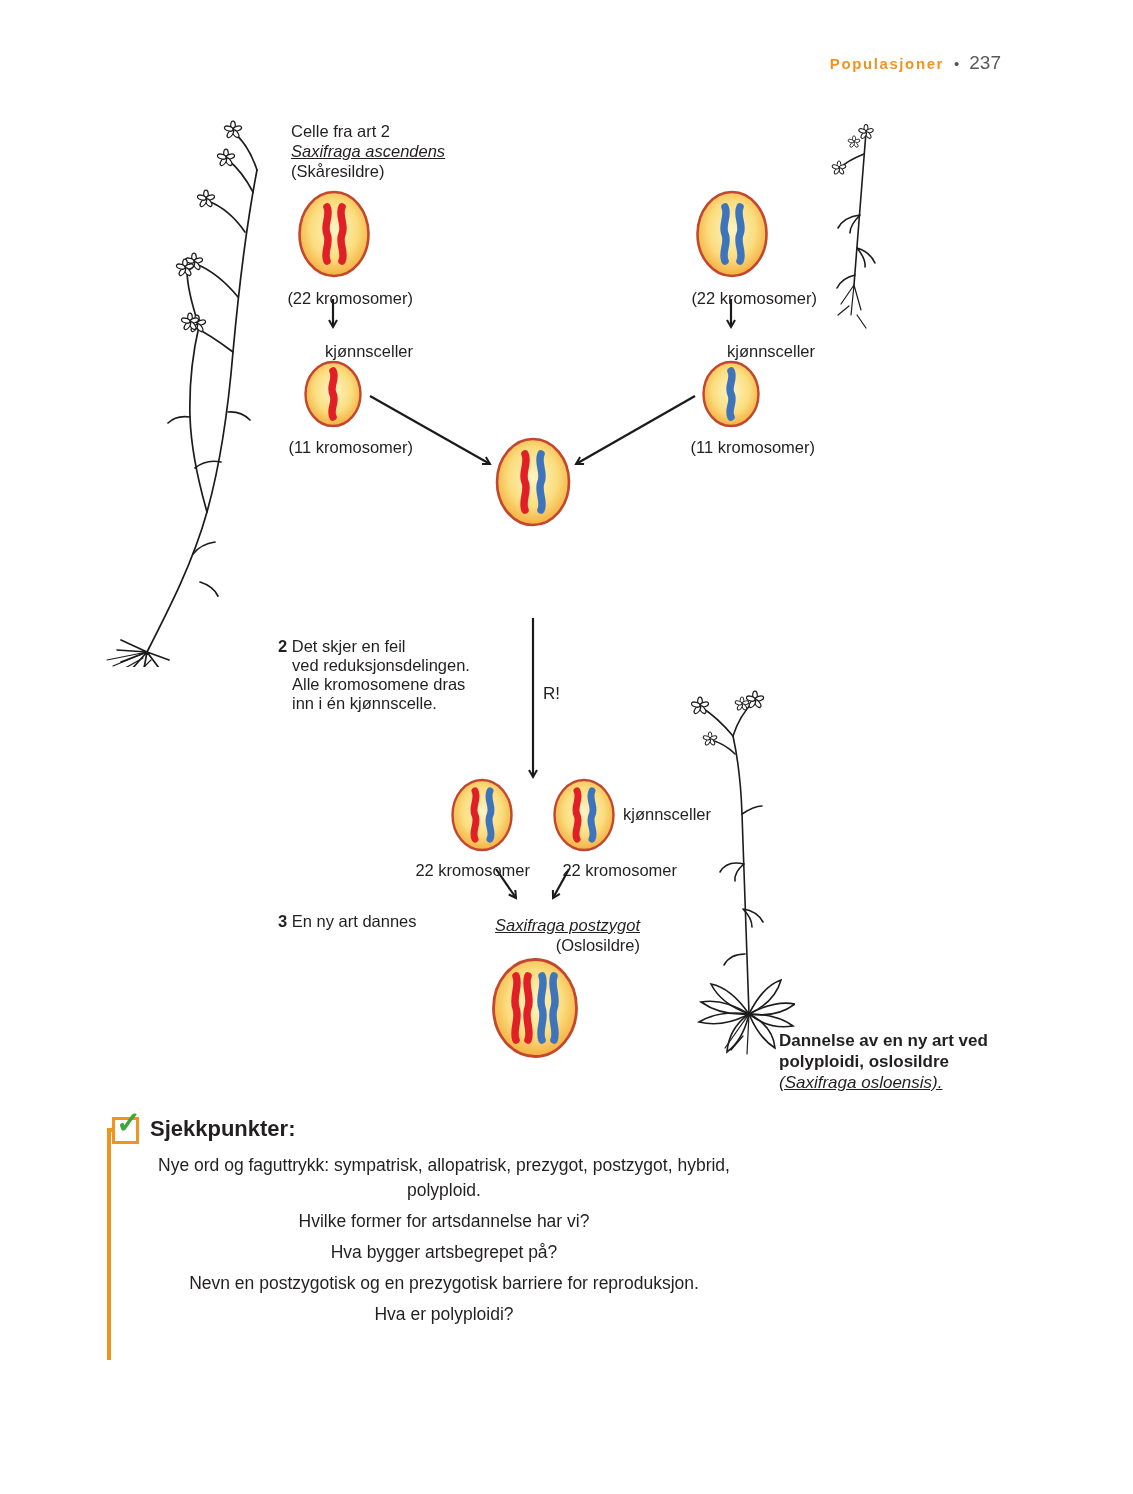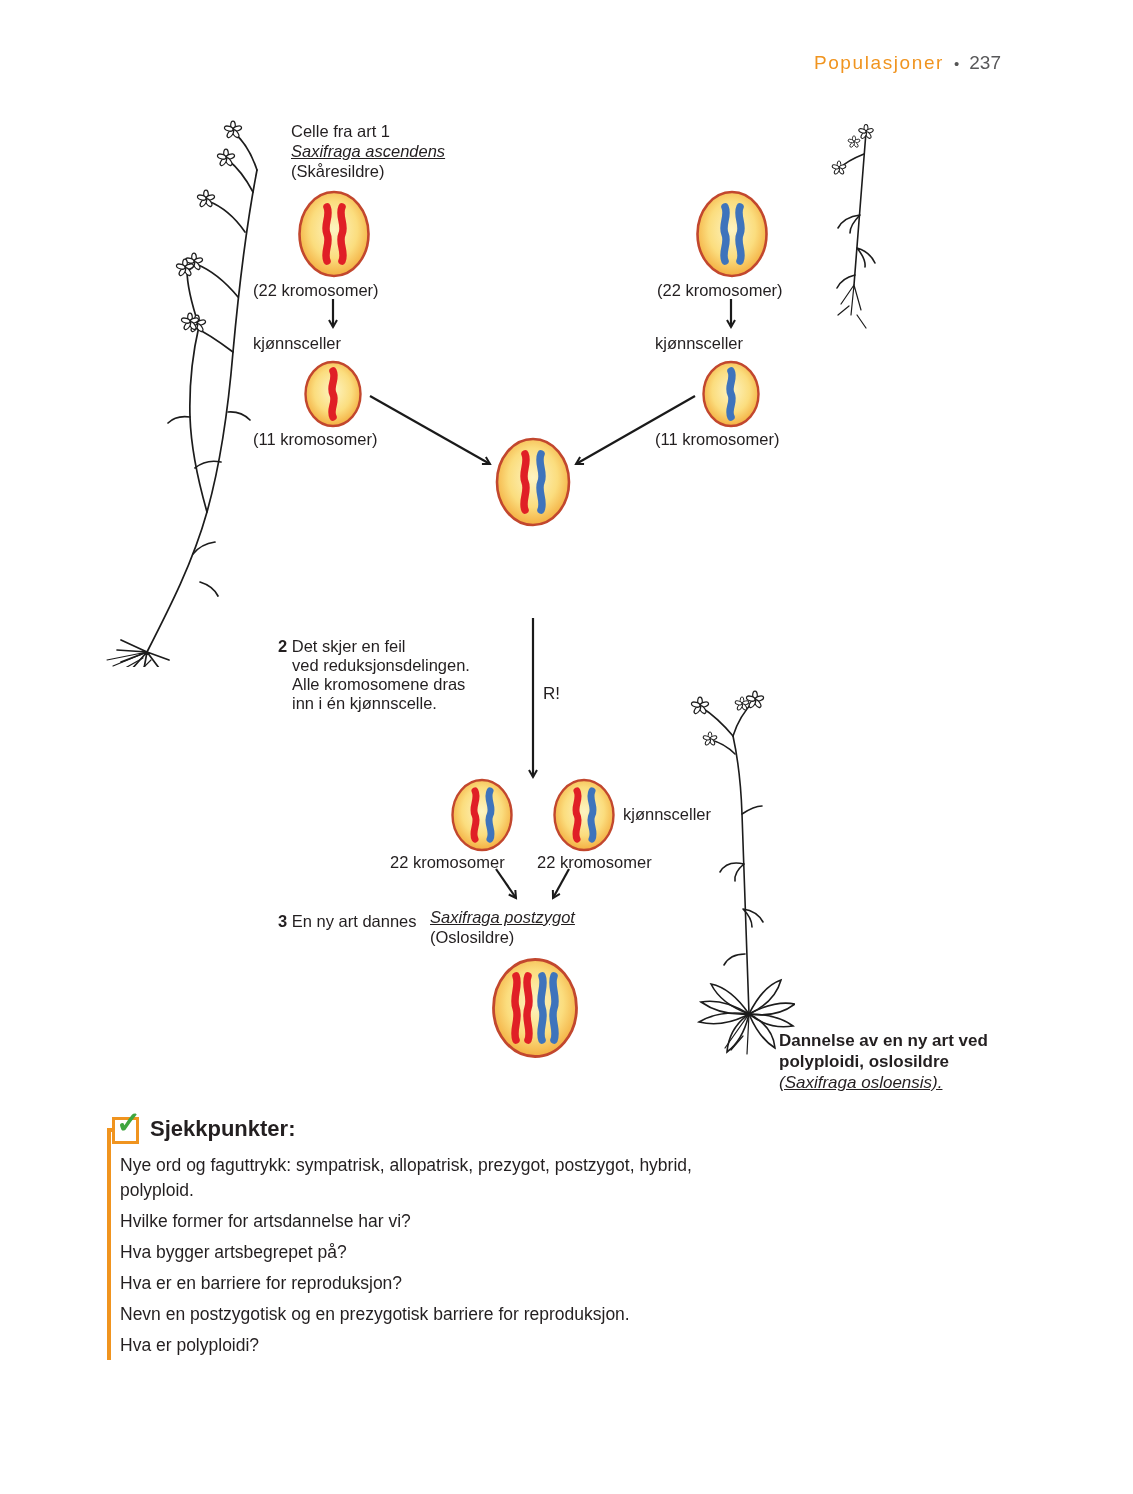--- a/index.html
+++ b/index.html
@@ -3,43 +3,43 @@
 <meta charset="utf-8">
 <style>
   html,body{margin:0;padding:0;background:#ffffff;}
   .page{
     position:relative;width:1133px;height:1494px;background:#fff;
     font-family:"Liberation Sans",sans-serif;color:var(--text,#231f20);
     overflow:hidden;
   }
   .abs{position:absolute;}
   .lbl{font-size:16.5px;line-height:20px;}
-  .center{text-align:left;}
+  .center{text-align:right;margin-top:8px;}
   .right{text-align:right;}
   .italic{font-style:italic;text-decoration:underline;}
   .pre{white-space:pre-line;}
   .b{font-weight:bold;}
 
   
   .hdr{top:52px;right:132px;display:flex;align-items:center;gap:10px;}
-  .hdr .sec{color:var(--accent,#f0941f);font-weight:normal;font-size:19px;letter-spacing:1.6px;}
+  .hdr .sec{color:var(--accent,#f0941f);font-weight:bold;font-size:15px;letter-spacing:1.6px;}
   .hdr .dot{color:#555;font-size:15px;}
   .hdr .num{color:var(--gray,#58585a);font-size:19px;}
 
   svg.cell{display:block;}
   .arrows{top:0;left:0;pointer-events:none;}
 
   
   .chkbox{left:112px;top:1117px;width:21px;height:21px;border:3.5px solid var(--accent,#f0941f);background:#fff;}
   .chkmark{position:absolute;left:1px;top:-12px;color:var(--check-green,#3fa63f);font-size:30px;font-weight:bold;line-height:30px;}
   .vline{left:107px;top:1131px;width:3.5px;height:229px;background:var(--accent,#f0941f);}
   .vnub{left:107px;top:1128px;width:12px;height:3.5px;background:var(--accent,#f0941f);}
   .chk-title{left:150px;top:1116px;font-size:22px;font-weight:bold;}
   .chk-list{left:120px;top:1153px;width:648px;font-size:17.5px;line-height:25px;}
-  .chk-list .it{margin:0 0 6px 0;}
+  .chk-list .it{margin:0 0 6px 0;text-align:center;}
 
   .cap{font-size:17px;line-height:21px;font-weight:bold;}
   .cap .italic{font-weight:normal;}
   .hang{padding-left:14px;text-indent:-14px;}
 </style>
 </head>
 <body>
 
 <div class="page">
 
@@ -142,21 +142,21 @@
       <line x1="731" y1="299" x2="731" y2="327" marker-end="url(#ah)"></line>
       <line x1="370" y1="396" x2="490" y2="464" marker-end="url(#ah)"></line>
       <line x1="695" y1="396" x2="576" y2="464" marker-end="url(#ah)"></line>
       <line x1="533" y1="618" x2="533" y2="777" marker-end="url(#ah)"></line>
       <line x1="496" y1="869" x2="516" y2="898" marker-end="url(#ah)"></line>
       <line x1="569" y1="869" x2="553" y2="898" marker-end="url(#ah)"></line>
     </g>
   </svg>
 
   <div class="abs lbl" style="left:291px;top:121px;width:210px">
-    <div>Celle fra art 1</div>
+    <div>Celle fra art 2</div>
     <div class="italic">Saxifraga ascendens</div>
     <div>(Skåresildre)</div>
   </div>
 
 
   <svg class="abs cell" style="left:296px;top:190px" width="76" height="88" viewBox="0 0 76 88">
     <ellipse cx="38" cy="44" rx="34.5" ry="42" fill="url(#cellg)" stroke="var(--cell-border)" stroke-width="2.6"></ellipse>
     <g fill="none" stroke="var(--chr-red)" stroke-width="7.5" stroke-linecap="round">
       <path d="M0 0 C4 9 -4 18 0 27 C4 36 -4 45 0 54" transform="translate(31,17)"></path>
       <path d="M0 0 C-4 9 4 18 0 27 C-4 36 4 45 0 54" transform="translate(46,17)"></path>
@@ -253,18 +253,17 @@
   <div class="abs vline"></div>
   <div class="abs chkbox">
     <span class="chkmark">✓</span>
   </div>
   <div class="abs chk-title">Sjekkpunkter:</div>
 
   <div class="abs chk-list">
     <div class="it">Nye ord og faguttrykk: sympatrisk, allopatrisk, prezygot, postzygot, hybrid, polyploid.</div>
     <div class="it">Hvilke former for artsdannelse har vi?</div>
     <div class="it">Hva bygger artsbegrepet på?</div>
-    <div class="it">Hva er en barriere for reproduksjon?</div>
     <div class="it">Nevn en postzygotisk og en prezygotisk barriere for reproduksjon.</div>
     <div class="it">Hva er polyploidi?</div>
   </div>
 
 </div>
 
 </body></html>

